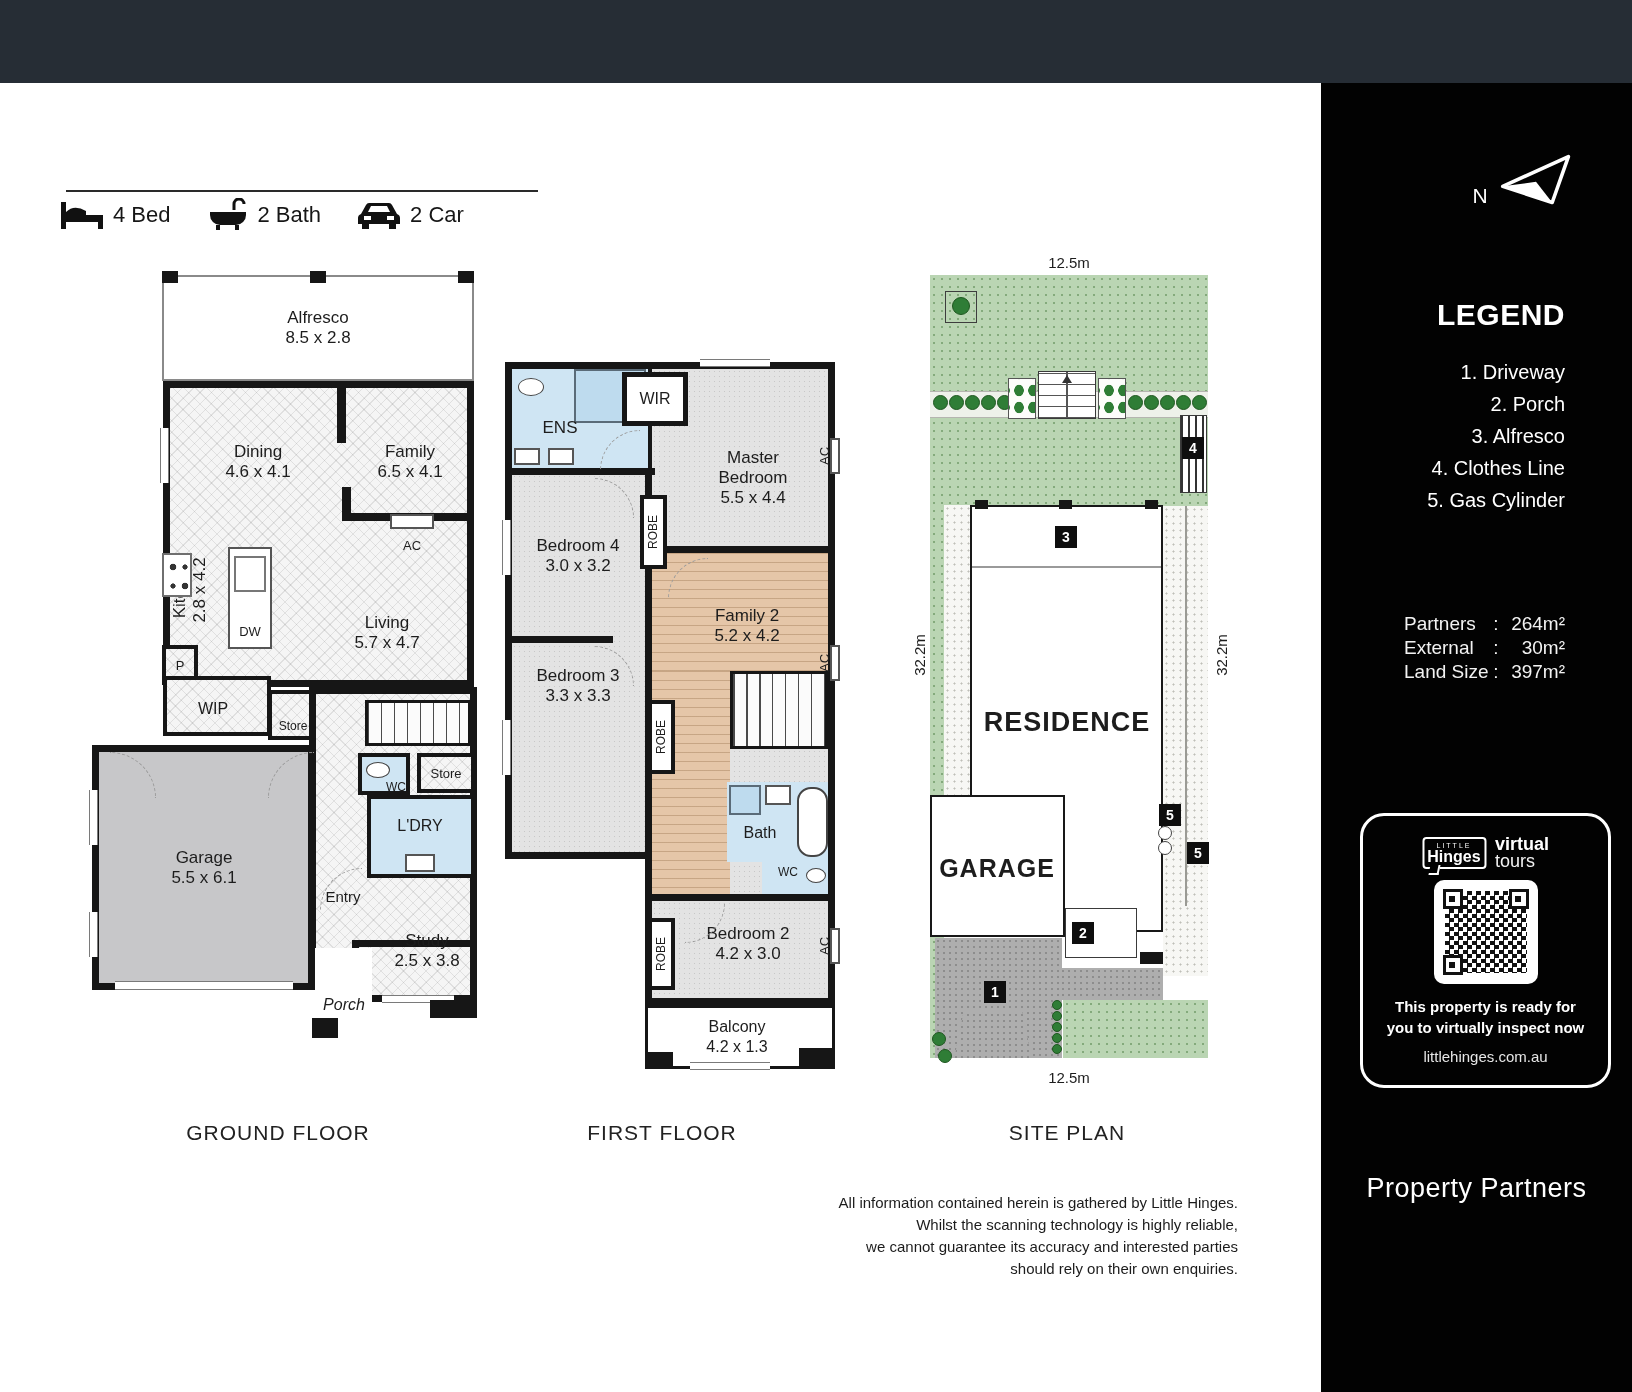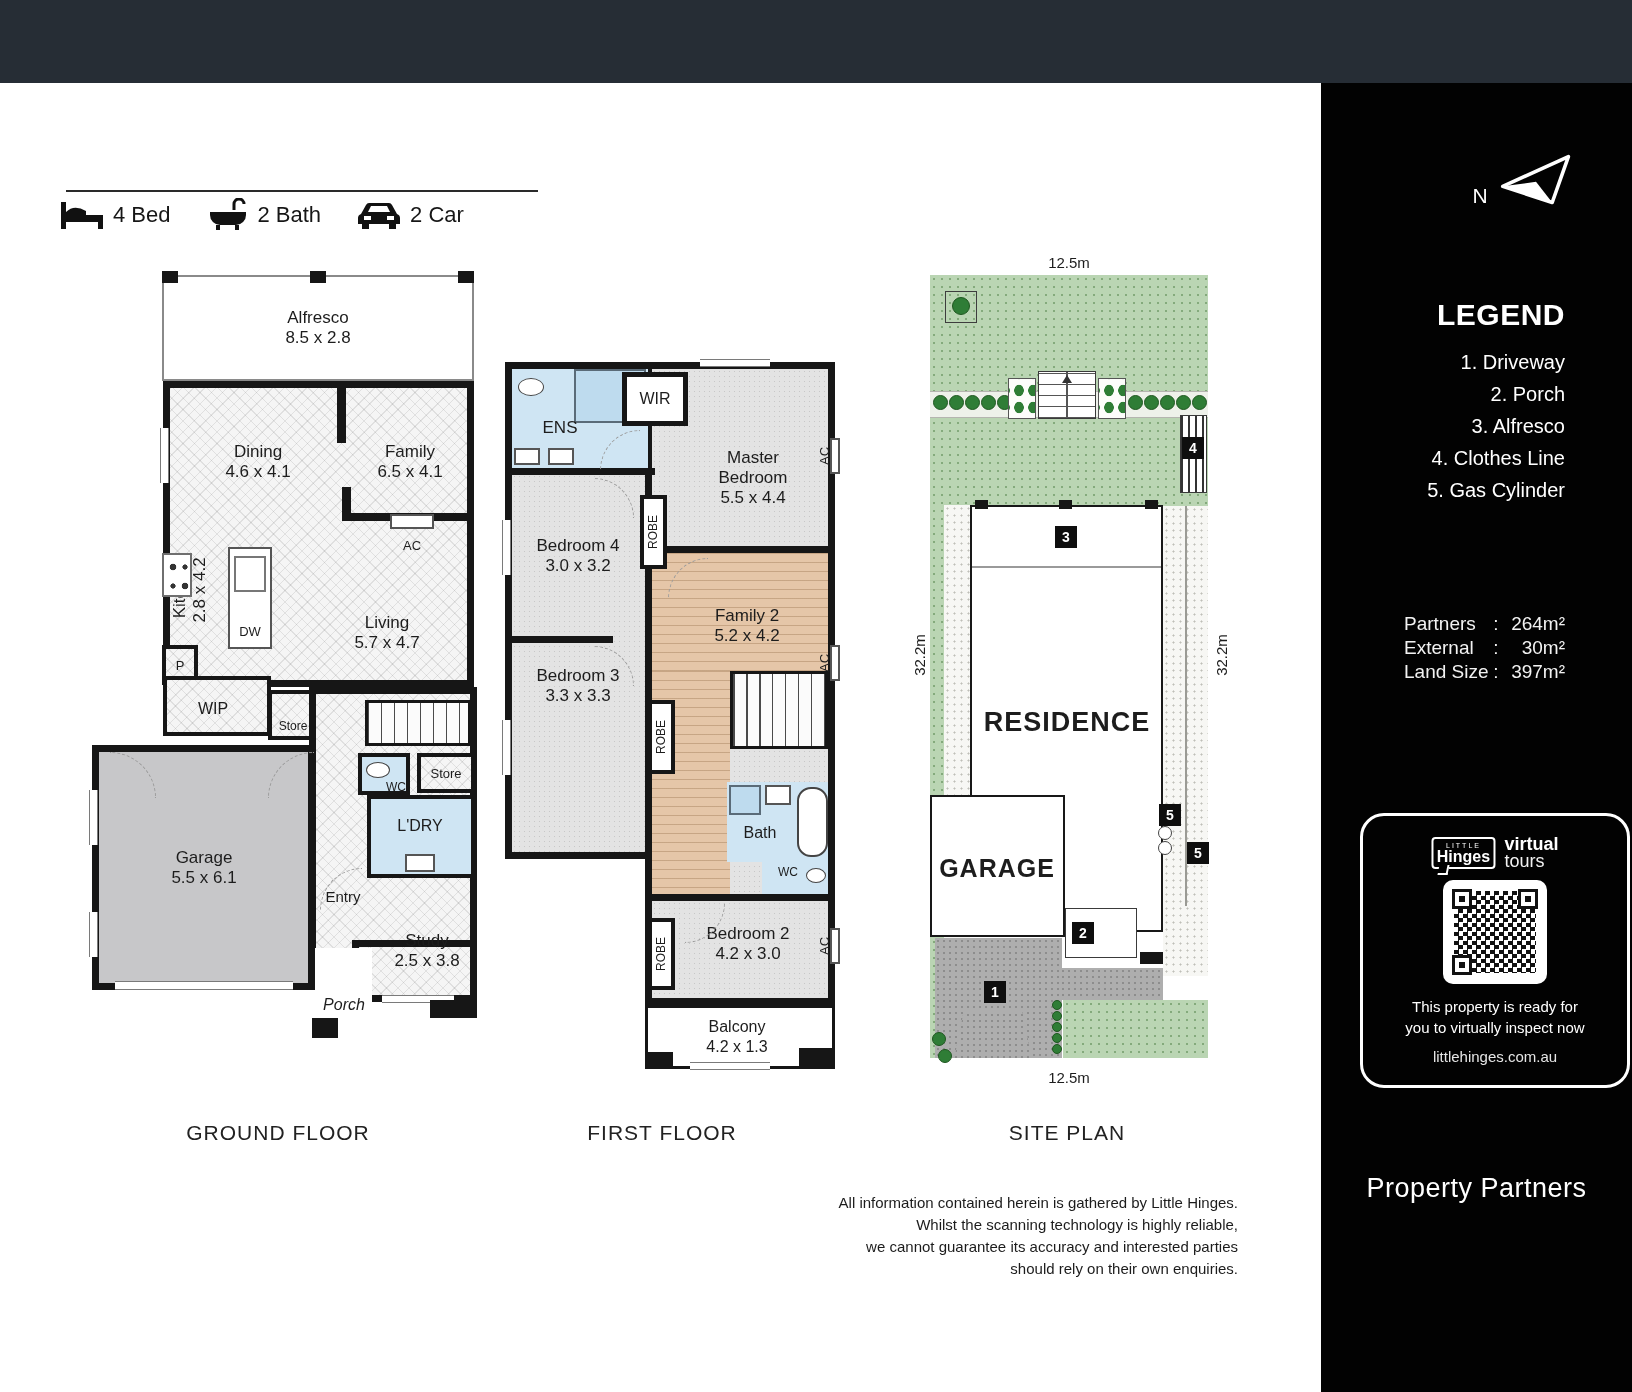--- a/index.html
+++ b/index.html
@@ -41,41 +41,41 @@
   .features{position:absolute;left:60px;top:198px;display:flex;align-items:center;gap:14px;}
   .feature{display:flex;align-items:center;gap:9px;margin-right:22px;}
   .feature .ftxt{font-size:22px;color:#161616;}
   
   .secl{position:absolute;transform:translate(-50%,-50%);font-size:21px;letter-spacing:1px;color:#222;white-space:nowrap;}
   .disclaimer{position:absolute;left:788px;top:1192px;width:450px;text-align:right;font-size:15px;line-height:22px;color:#1c1c1c;}
   
   .topbar{position:absolute;left:0;top:0;width:1632px;height:83px;background:#262d35;}
   .sidebar{position:absolute;left:1321px;top:83px;width:311px;height:1309px;background:#020202;color:#fff;}
   .legend{position:absolute;left:1330px;top:298px;width:235px;text-align:right;color:#fff;}
-  .legend .lt{font-size:30px;font-weight:bold;letter-spacing:.5px;margin-bottom:14px;}
+  .legend .lt{font-size:30px;font-weight:bold;letter-spacing:.5px;margin-bottom:24px;}
   .legend .li{font-size:20px;line-height:32px;}
   .meas{position:absolute;left:1404px;top:612px;width:161px;color:#f2f2f2;}
   .mrow{display:flex;font-size:19px;line-height:24px;}
   .mlabel{flex:1;text-align:left;}
   .mcolon{width:14px;text-align:center;}
   .mvalue{width:62px;text-align:right;}
-  .qrpanel{position:absolute;left:1360px;top:813px;width:270px;height:275px;border:3px solid #fff;border-radius:24px;box-sizing:border-box;}
+  .qrpanel{position:absolute;left:1360px;top:813px;width:251px;height:275px;border:3px solid #fff;border-radius:24px;box-sizing:border-box;}
   .vtlogo{position:absolute;left:50%;top:20px;transform:translateX(-50%);display:flex;align-items:center;gap:9px;}
   .bubble{position:relative;width:64px;height:32px;border:2px solid #fff;border-radius:4px;display:flex;flex-direction:column;align-items:center;justify-content:center;box-sizing:border-box;}
   .bubble::after{content:"";position:absolute;left:5px;bottom:-8px;width:8px;height:8px;background:#020202;border-right:2px solid #fff;border-bottom:2px solid #fff;transform:skewX(-12deg);}
   .blittle{font-size:7px;letter-spacing:2px;color:#fff;line-height:7px;}
   .bname{font-size:16px;font-weight:bold;color:#fff;line-height:16px;}
   .vtxt{color:#fff;font-size:18px;line-height:17px;}
   .vtxt .b{font-weight:bold;}
   .vtxt .l{font-weight:normal;opacity:.95;}
   .qrbox{position:absolute;left:50%;top:64px;transform:translateX(-50%);width:104px;height:104px;background:#fff;border-radius:10px;}
   .qrpat{position:absolute;left:11px;top:11px;right:11px;bottom:11px;background:repeating-conic-gradient(#111 0 25%,transparent 0 50%) 0 0/9px 9px;}
   .fnd{position:absolute;width:20px;height:20px;border:3.5px solid #111;background:#fff;box-sizing:border-box;}
   .fnd::after{content:"";position:absolute;left:3.5px;top:3.5px;width:6px;height:6px;background:#111;}
-  .qmsg{position:absolute;left:0;top:180px;width:100%;text-align:center;color:#fff;font-size:15px;font-weight:400;line-height:21px;}
+  .qmsg{position:absolute;left:0;top:180px;width:100%;text-align:center;color:#fff;font-size:15px;font-weight:700;line-height:21px;}
   .qsite{position:absolute;left:0;top:232px;width:100%;text-align:center;color:#e6e6e6;font-size:15px;}
   .ljh{position:absolute;left:1321px;top:1168px;width:311px;text-align:center;color:#fff;}
   .ljh .nm{font-size:47px;font-weight:bold;letter-spacing:-1px;line-height:52px;}
   .ljh .sb{font-size:27px;font-weight:400;letter-spacing:.5px;line-height:40px;}
   .nlab{position:absolute;transform:translate(-50%,-50%);color:#fff;font-size:21px;}
   .hedgeband{position:absolute;background:#eef1ea;border-top:1px solid #b5b5b0;border-bottom:1px solid #b5b5b0;}
   .steps{position:absolute;box-sizing:border-box;border:1.5px solid #3a3a3a;background-color:#fff;
      background-image:repeating-linear-gradient(0deg,#555 0 1px,transparent 1px 11px),linear-gradient(90deg,transparent 0 49%,#555 49% 51%,transparent 51%);}
   .planter{position:absolute;box-sizing:border-box;border:1px solid #555;background-color:#fdfdfb;
      background-image:radial-gradient(#2f7d36 4.5px,transparent 5px);background-size:14px 17px;background-position:3px 3px;}

